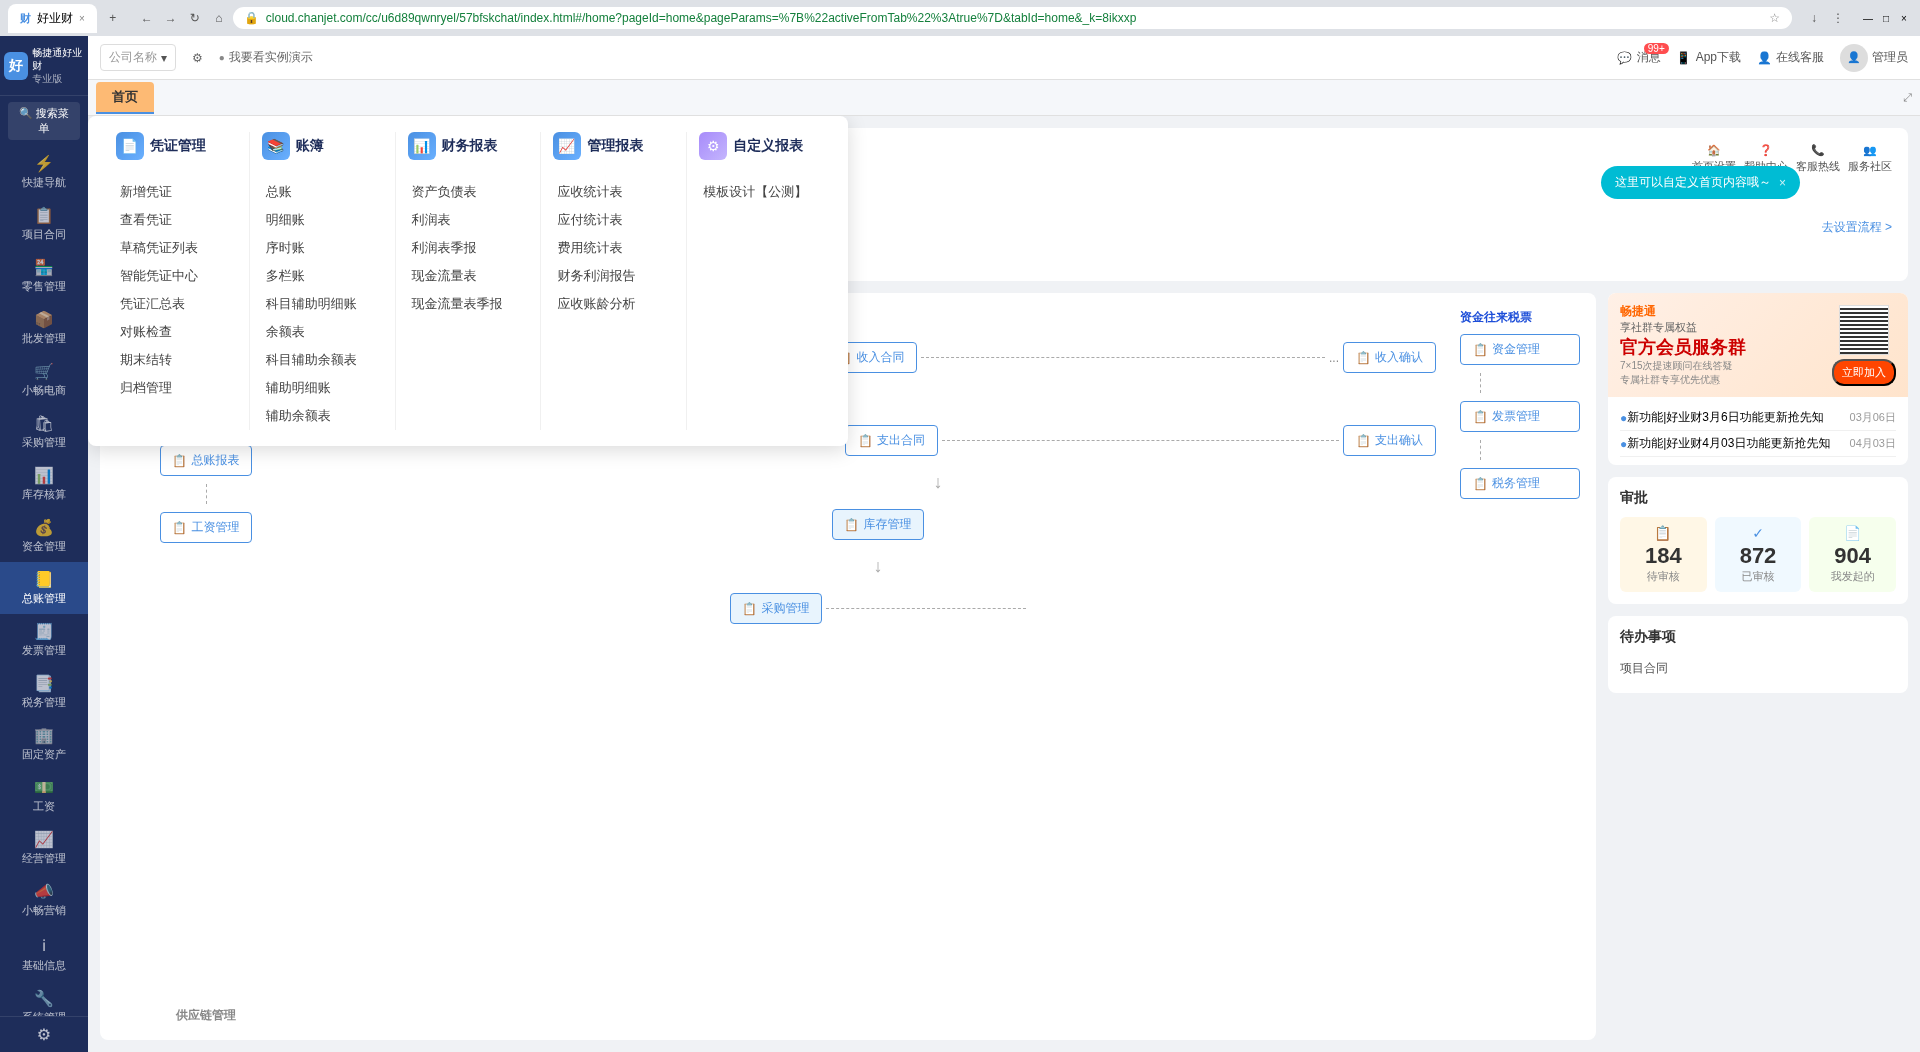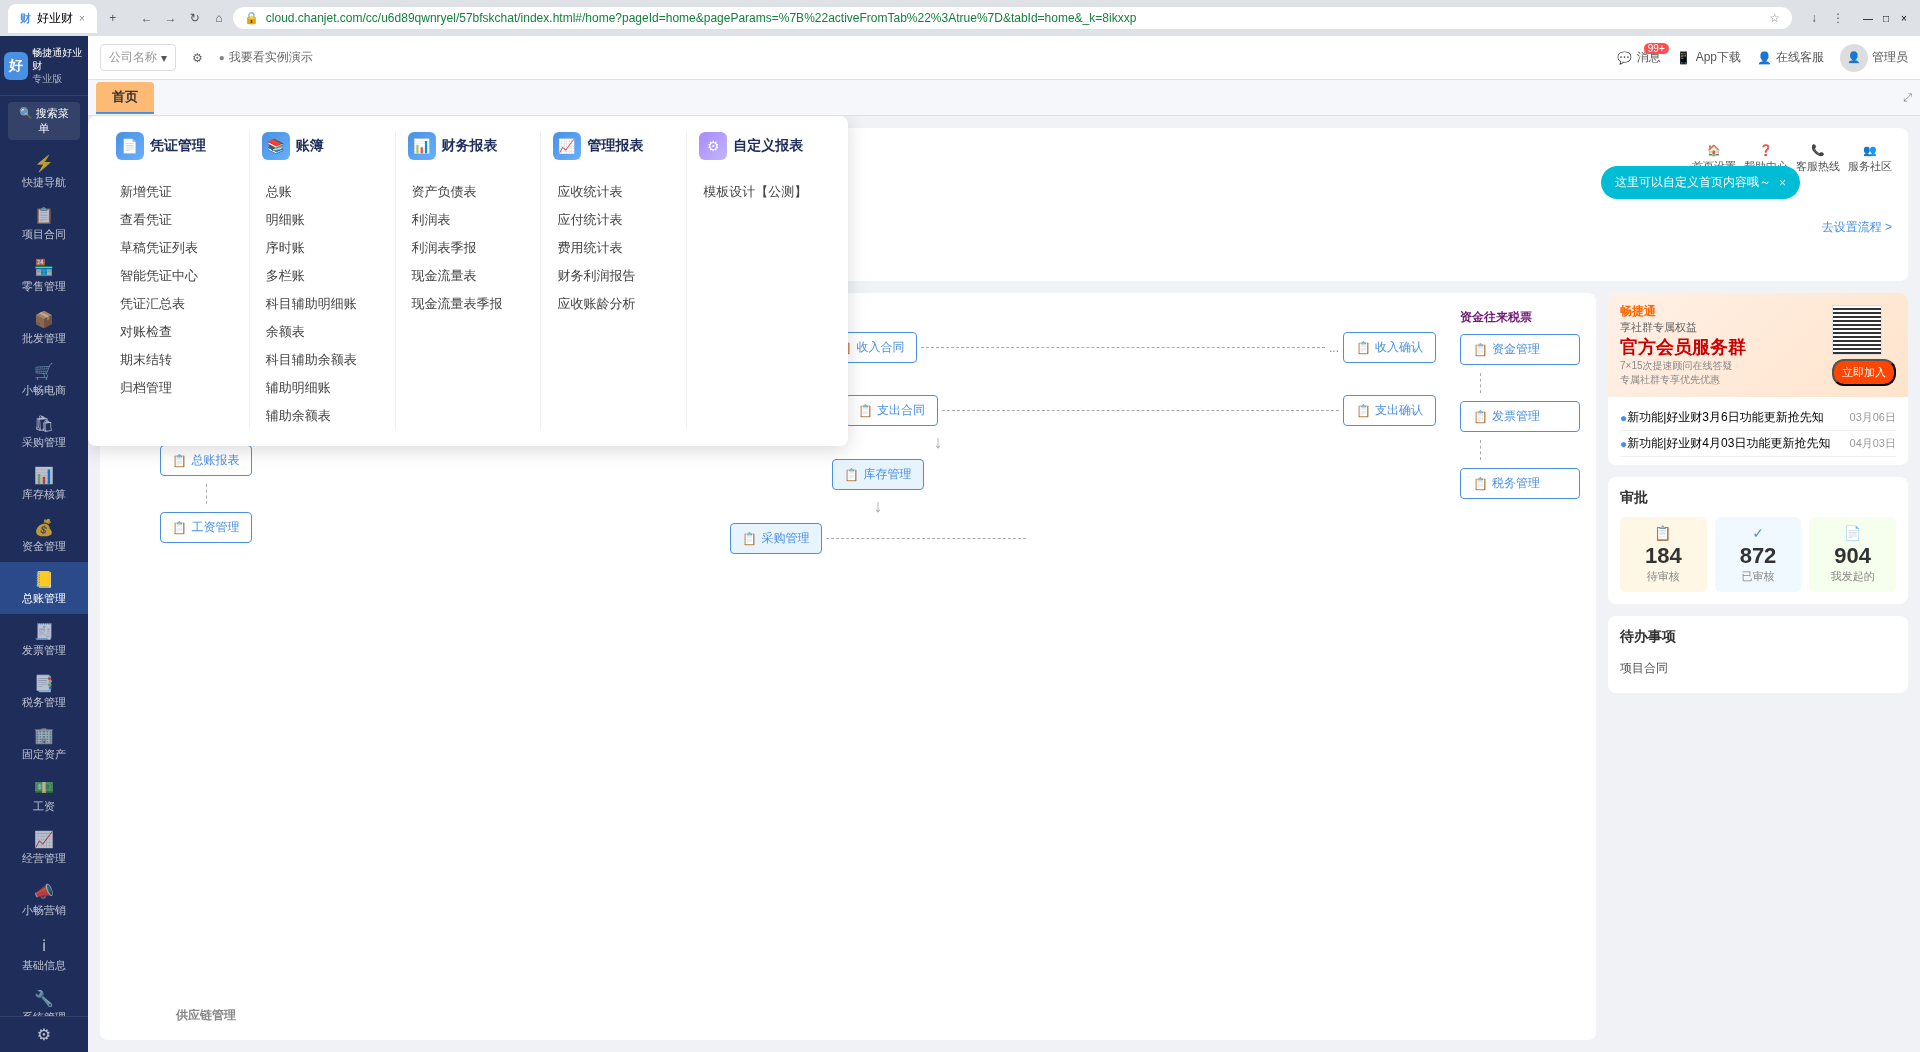--- a/index.html
+++ b/index.html
@@ -459,21 +459,21 @@
                     <span>📋</span> 总账报表
                   </div>
                   <div style="height:20px;border-left:1.5px dashed #aaa;"></div>
                   <div class="proc-box">
                     <span>📋</span> 工资管理
                   </div>
                 </div>
                 <div style="margin-top:auto;font-size:12px;color:#888;font-weight:bold;text-align:center;">供应链管理</div>
               </div>
 
-              <div style="flex:1;display:flex;flex-direction:column;gap:6px;">
+              <div style="flex:1;display:flex;flex-direction:column;gap:16px;">
                 <div style="font-size:12px;color:#888;font-weight:bold;">项目管理</div>
 
                 <div style="display:flex;align-items:center;gap:4px;">
                   <div class="proc-box">
                     <span>📋</span> 项目合同
                   </div>
                   <div style="flex:1;border-top:1.5px dashed #aaa;"></div>
                   <div class="proc-box">
                     <span>📋</span> 收入合同
                   </div>
@@ -512,21 +512,21 @@
 
                 <div style="display:flex;align-items:center;gap:4px;justify-content:center;">
                   <div class="proc-box" style="background:#e8f4fd;">
                     <span>📋</span> 采购管理
                   </div>
                   <div style="flex:1;border-top:1.5px dashed #aaa;max-width:200px;"></div>
                 </div>
               </div>
 
               <div style="width:120px;display:flex;flex-direction:column;gap:8px;">
-                <div style="font-size:12px;color:#701a75;font-weight:bold;">资金往来税票</div>
+                <div style="font-size:12px;color:#1d4ed8;font-weight:bold;">资金往来税票</div>
                 <div class="proc-box">
                   <span>📋</span> 资金管理
                 </div>
                 <div style="height:20px;border-left:1.5px dashed #aaa;margin-left:20px;"></div>
                 <div class="proc-box">
                   <span>📋</span> 发票管理
                 </div>
                 <div style="height:20px;border-left:1.5px dashed #aaa;margin-left:20px;"></div>
                 <div class="proc-box">
                   <span>📋</span> 税务管理
@@ -539,21 +539,21 @@
 
             <div class="activity-card">
               <div class="banner-inner" style="background:linear-gradient(135deg,#fff0e6,#ffe4cc);padding:10px 12px;">
                 <div class="banner-left">
                   <div style="font-size:12px;color:#ff6600;font-weight:bold;">畅捷通</div>
                   <div style="font-size:11px;color:#666;">享社群专属权益</div>
                   <div style="font-size:18px;font-weight:bold;color:#cc0000;">官方会员服务群</div>
                   <div style="font-size:10px;color:#888;">7×15次提速顾问在线答疑</div>
                   <div style="font-size:10px;color:#888;">专属社群专享优先优惠</div>
                 </div>
-                <div style="display:flex;flex-direction:column;align-items:flex-start;gap:4px;">
+                <div style="display:flex;flex-direction:column;align-items:center;gap:4px;">
                   <div class="qr-placeholder" style="width:50px;height:50px;border:1px solid #ddd;"></div>
                   <button class="join-btn">立即加入</button>
                 </div>
               </div>
               <div class="activity-news">
                 <div class="news-item">
                   <span style="color:#4a90e2;">●</span>
                   <span style="flex:1;font-size:12px;">新功能|好业财3月6日功能更新抢先知</span>
                   <span class="news-date">03月06日</span>
                 </div>

